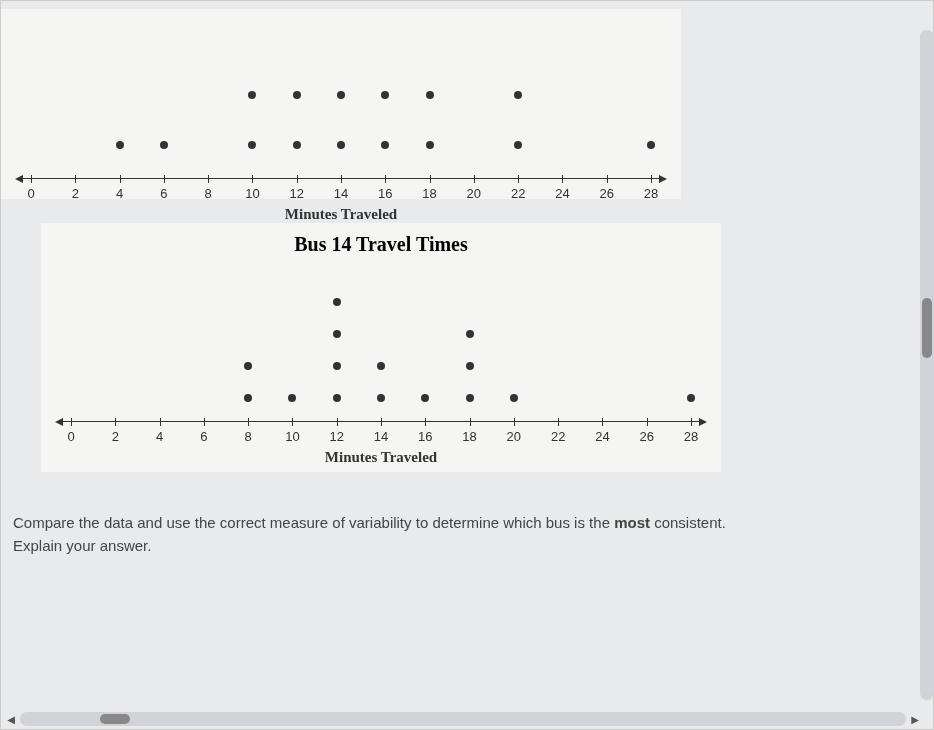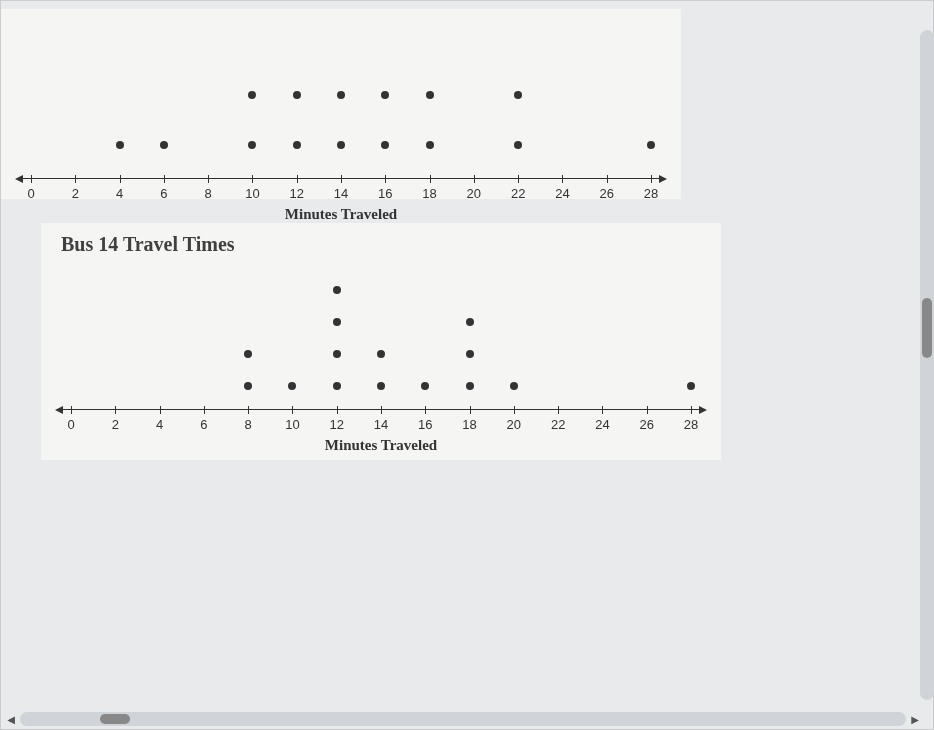--- a/index.html
+++ b/index.html
@@ -24,24 +24,25 @@
       overflow: hidden;
     }
     .chart-container {
       background: #f5f5f3;
       margin-bottom: 24px;
       padding: 10px 20px 20px 20px;
       position: relative;
       width: 680px;
     }
     .chart-title {
+      text-align: center;
       font-size: 20px;
       font-weight: bold;
-      color: #404040;
-      margin-bottom: 4px;
+      color: #000000;
+      margin-bottom: 16px;
       font-family: Georgia, serif;
     }
     .dotplot {
       position: relative;
       height: 150px;
       width: 640px;
     }
     .axis-line {
       position: absolute;
       bottom: 0;
@@ -273,20 +274,24 @@
         <div class="dot" style="left: 320px; bottom: 52px;"></div>
         <div class="dot" style="left: 364.286px; bottom: 20px;"></div>
         <div class="dot" style="left: 408.571px; bottom: 20px;"></div>
         <div class="dot" style="left: 408.571px; bottom: 52px;"></div>
         <div class="dot" style="left: 408.571px; bottom: 84px;"></div>
         <div class="dot" style="left: 452.857px; bottom: 20px;"></div>
         <div class="dot" style="left: 630px; bottom: 20px;"></div>
       </div>
   </div>
 
+  <div class="question-text">
+    <span>Compare the data and use the correct measure of variability to determine which bus is the </span><span class="bold">most</span><span> consistent.</span><br>
+    <span>Explain your answer.</span>
+  </div>
 
   <div class="scroll-btn-left">◀</div>
   <div class="scrollbar-bottom">
     <div class="scrollbar-thumb"></div>
   </div>
   <div class="scroll-btn-right">▶</div>
 
   <div class="scrollbar-right">
     <div class="scrollbar-right-thumb"></div>
   </div>

